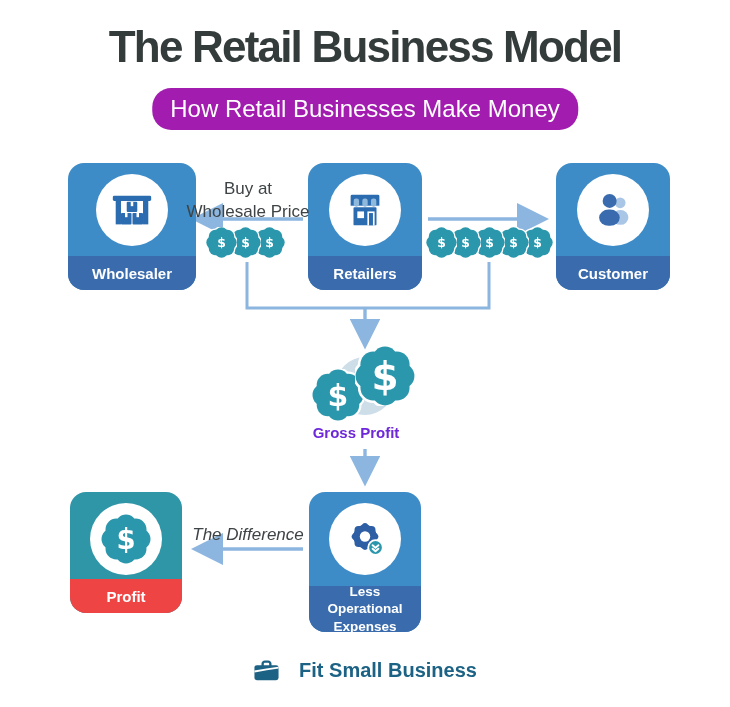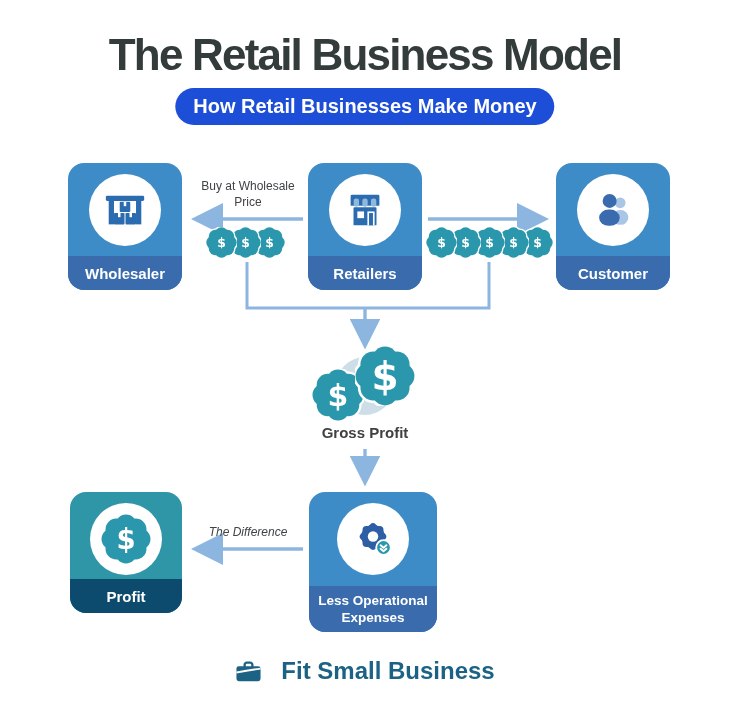--- a/index.html
+++ b/index.html
@@ -1,74 +1,74 @@
 <!DOCTYPE html>
 <html><head>
 <meta charset="utf-8">
 <style>
   html,body{margin:0;padding:0;background:#fff;}
   #canvas{
     position:relative;width:730px;height:707px;background:#fff;overflow:hidden;
     font-family:"Liberation Sans",sans-serif;
   }
   .title{
-    position:absolute;left:0;right:0;top:30px;text-align:center;
+    position:absolute;left:0;right:0;top:22px;text-align:center;
     font-size:44px;font-weight:bold;letter-spacing:-1.8px;color:#343B3B;
   }
   .pill{
     position:absolute;top:88px;left:50%;transform:translateX(-50%);
-    background:#1d4ed8;color:#fff;font-size:20px;font-weight:bold;
+    background:#a21caf;color:#fff;font-size:24px;font-weight:normal;
     padding:7px 18px;border-radius:19px;white-space:nowrap;
   }
   .node{position:absolute;border-radius:16px;}
   .node .circle{
     position:absolute;left:50%;transform:translateX(-50%);top:11px;
     width:72px;height:72px;background:#fff;border-radius:50%;
     display:flex;align-items:center;justify-content:center;
   }
   .node .band{
     position:absolute;left:0;right:0;bottom:0;border-radius:0 0 16px 16px;
     color:#fff;font-weight:bold;display:flex;align-items:center;justify-content:center;
     text-align:center;
   }
   .blue-node{background:#3E8CC7;}
   .blue-node .band{background:#3A6CAD;}
   .teal-node{background:#2F96A8;}
-  .teal-node .band{background:#0c4a6e;}
-  #node-wholesaler{left:68px;top:163px;width:114px;height:127px;}
+  .teal-node .band{background:#ef4444;}
+  #node-wholesaler{left:68px;top:163px;width:128px;height:127px;}
   #node-retailers{left:308px;top:163px;width:114px;height:127px;}
   #node-customer{left:556px;top:163px;width:114px;height:127px;}
   #node-wholesaler .band,#node-retailers .band,#node-customer .band{height:34px;font-size:15px;}
   #node-profit{left:70px;top:492px;width:112px;height:121px;}
   #node-profit .band{height:34px;font-size:15px;}
-  #node-loe{left:309px;top:492px;width:128px;height:140px;}
+  #node-loe{left:309px;top:492px;width:112px;height:140px;}
   #node-loe .band{height:46px;font-size:13.5px;line-height:1.28;padding:0 4px;}
   .edge-label{
-    position:absolute;text-align:center;font-size:12px;line-height:1.35;color:#3E4345;
+    position:absolute;text-align:center;font-size:17px;line-height:1.35;color:#3E4345;
   }
   #label-buy{left:186px;top:178px;width:124px;}
   #label-sell{left:434px;top:178px;width:110px;}
   #label-diff{left:186px;top:524px;width:124px;font-style:italic;}
   .badge-row{position:absolute;display:flex;}
   #badges-buy{left:206px;top:227px;}
   #badges-sell{left:426px;top:227px;}
   .mb{position:relative;display:inline-block;line-height:0;}
   .mb + .mb{margin-left:-7px;}
   #gross-cluster{position:absolute;left:308px;top:349px;width:114px;height:76px;}
   #gross-backcircle{position:absolute;left:28px;top:8px;width:58px;height:58px;border-radius:50%;background:#CDDEE9;}
   .gross-seal{position:absolute;line-height:0;}
   #gross-seal-left{left:4px;top:20px;}
   #gross-seal-right{left:47px;top:-3px;}
   #gross-label{
-    position:absolute;left:295px;top:424px;width:140px;text-align:center;
-    font-size:15px;font-weight:bold;color:#404040;
+    position:absolute;left:286px;top:424px;width:140px;text-align:center;
+    font-size:15px;font-weight:bold;color:#6d28d9;
   }
   #footer{
     position:absolute;left:0;right:0;top:657px;display:flex;align-items:center;
-    justify-content:center;gap:19px;color:#1C6284;font-size:24px;font-weight:bold;
+    justify-content:center;gap:19px;color:#1C6284;font-size:20px;font-weight:bold;
   }
   #connector-layer{position:absolute;left:0;top:0;pointer-events:none;}
   .icon-wrap{line-height:0;}
 </style>
 </head>
 <body>
 
 <div id="canvas">
 
   <svg id="connector-layer" width="730" height="707" viewBox="0 0 730 707">

